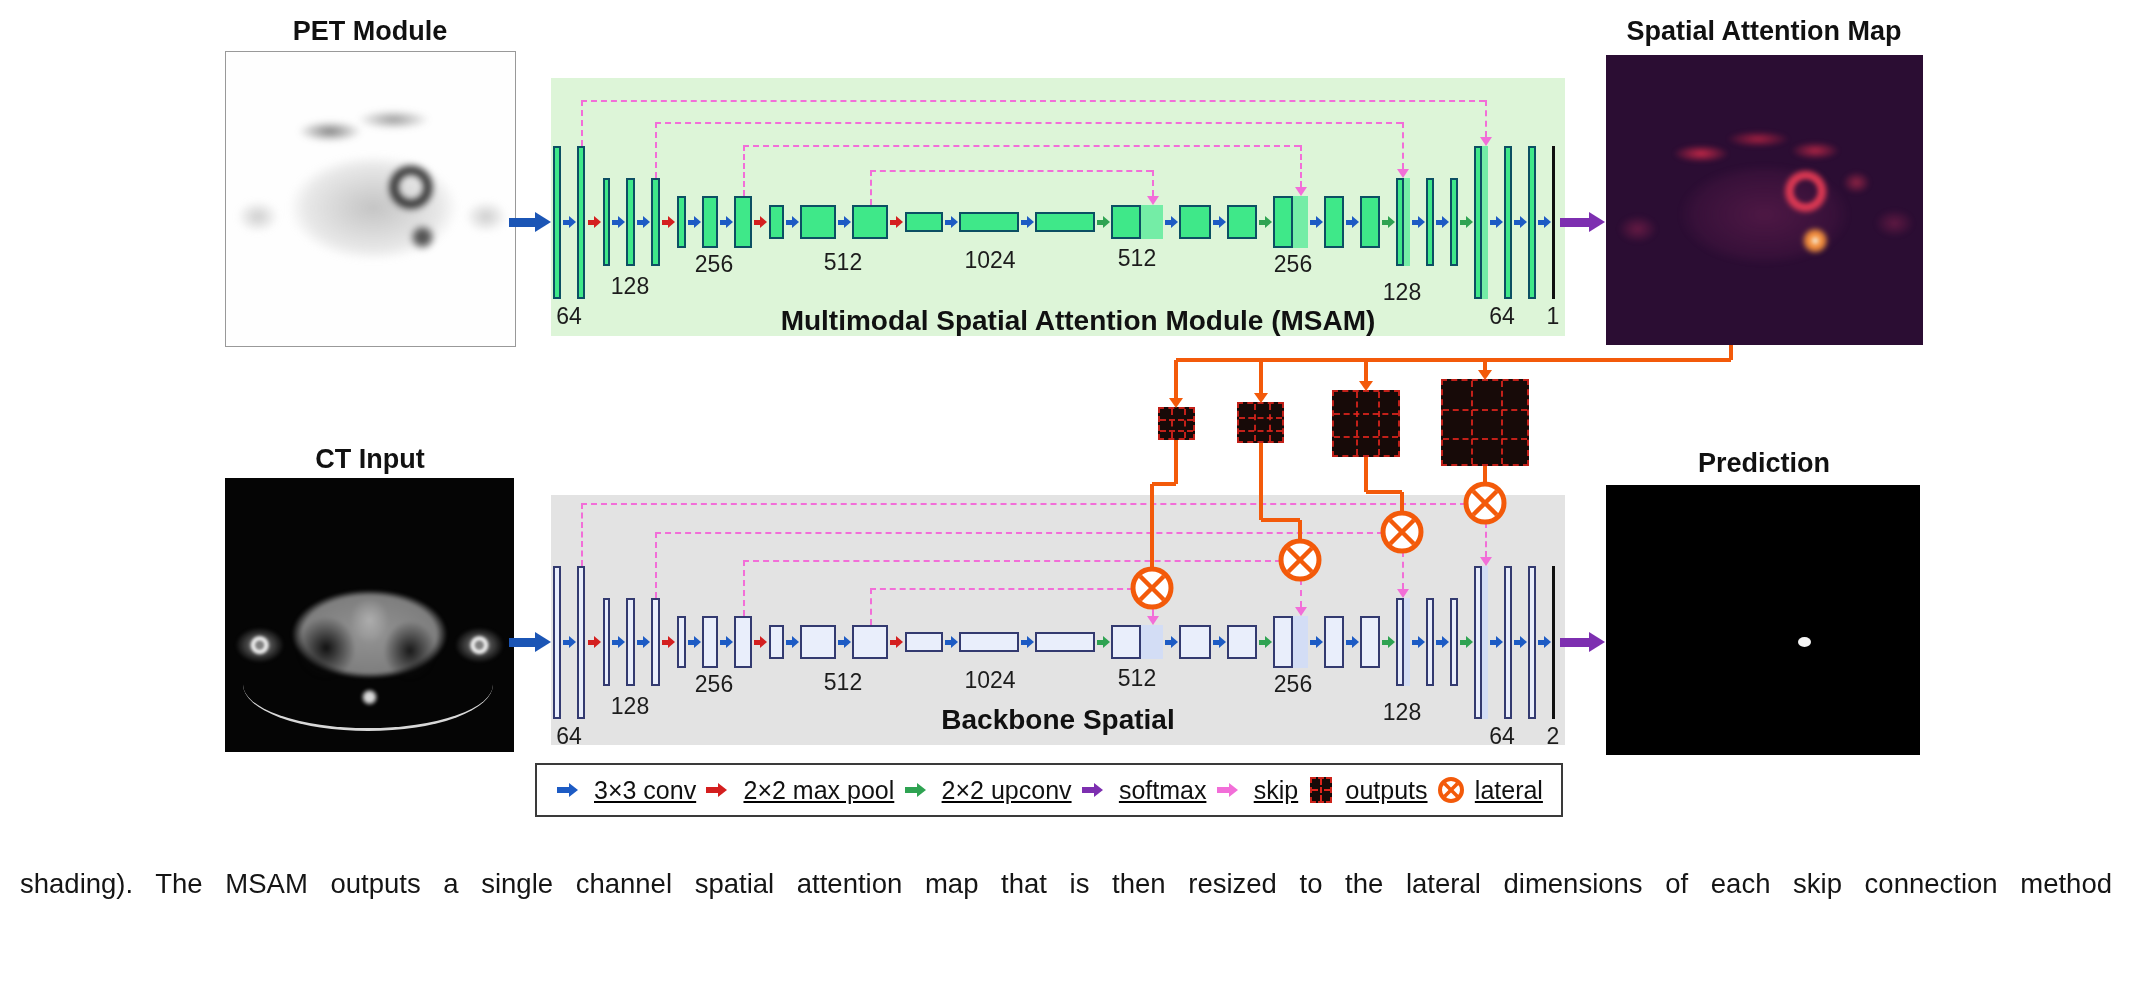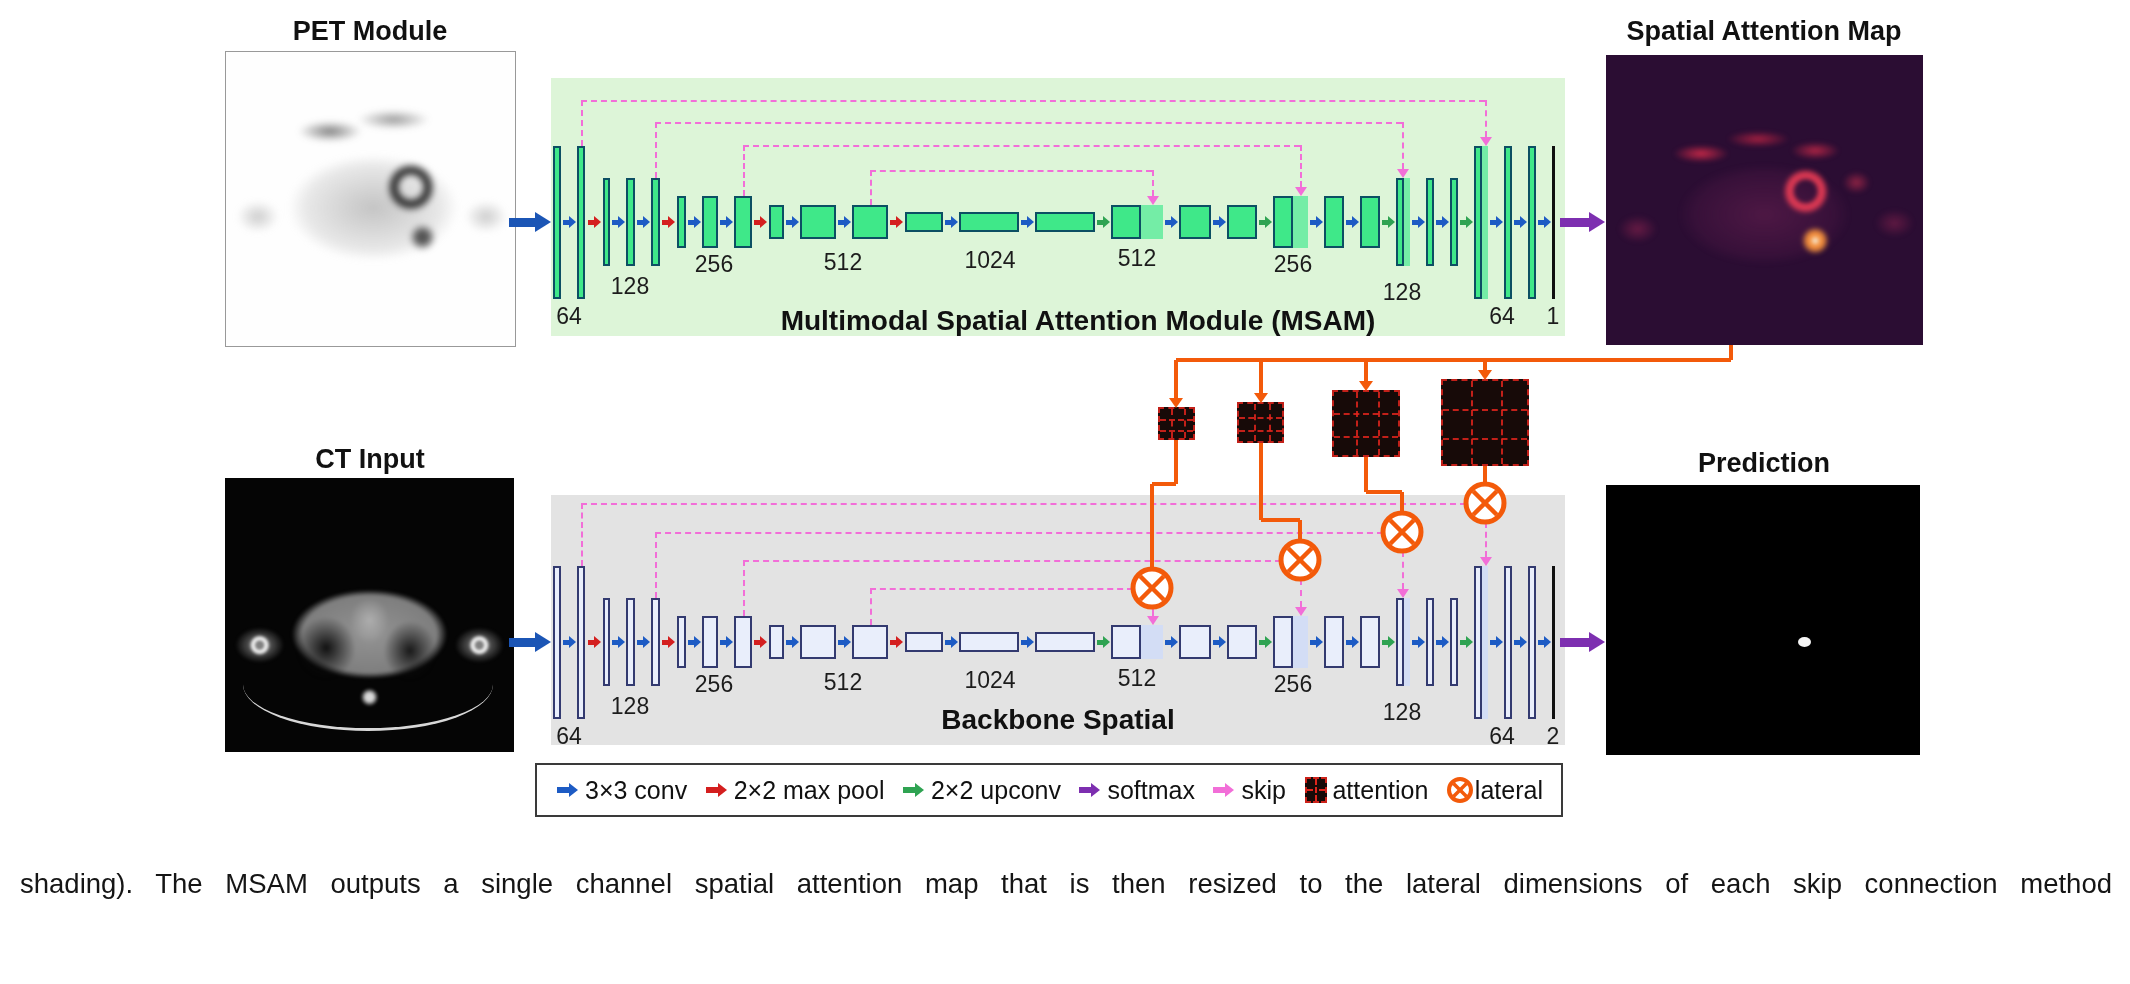--- a/index.html
+++ b/index.html
@@ -5,21 +5,21 @@
   html,body{margin:0;padding:0;background:#fff;}
   #stage{position:relative;width:2130px;height:984px;background:#fff;overflow:hidden;
          font-family:"Liberation Sans",sans-serif;}
   .a{position:absolute;}
   .ptitle{position:absolute;transform:translateX(-50%);font-weight:bold;font-size:27px;color:#111;white-space:nowrap;}
   .mtitle{position:absolute;transform:translateX(-50%);font-weight:bold;font-size:28px;color:#111;white-space:nowrap;}
   .lab{position:absolute;transform:translate(-50%,-50%);font-size:23px;color:#1c1c1c;white-space:nowrap;}
   #legend{position:absolute;left:535px;top:763px;width:1028px;height:54px;background:#fff;
           border:2px solid #3a3a3a;display:flex;align-items:center;justify-content:space-between;
           padding:0 18px;box-sizing:border-box;}
-  .legitem{display:flex;align-items:center;}
+  .legitem{display:flex;align-items:center;gap:9px;text-decoration:underline;}
   .legicon{position:relative;width:30px;height:30px;flex:0 0 auto;}
   .leglabel{font-size:25px;color:#111;white-space:nowrap;}
   #caption{position:absolute;left:20px;top:868px;width:2092px;font-size:27.5px;color:#151515;line-height:32px;}
   .capline{text-align:justify;text-align-last:justify;}
   .capline.last{text-align:left;text-align-last:left;}
   #figlab{font-weight:normal;margin-right:22px;}
   #watermark{position:absolute;left:1480px;top:858px;font-size:52px;font-weight:bold;
              color:rgba(255,255,255,0.72);text-shadow:0 0 3px rgba(140,140,140,0.85);
              letter-spacing:6px;white-space:nowrap;}
   .scanlayer{position:absolute;left:0;top:0;right:0;bottom:0;}
@@ -118,21 +118,21 @@
         </span>
         <span class="leglabel">skip</span>
       </div>
       <div class="legitem">
         <span class="legicon">
           <span style="position: absolute; left: 3px; top: 2px; width: 22px; height: 26px; background: rgb(23, 10, 8); border: 2px dashed rgba(224, 37, 28, 0.9); box-sizing: border-box;">
             <span style="position: absolute; left: 8px; top: 0px; height: 22px; border-left: 2px dashed rgb(224, 37, 28);"></span>
             <span style="position: absolute; left: 0px; top: 10px; width: 18px; border-top: 2px dashed rgb(224, 37, 28);"></span>
           </span>
         </span>
-        <span class="leglabel">attention</span>
+        <span class="leglabel">outputs</span>
       </div>
       <div class="legitem">
         <span class="legicon"><svg width="30" height="30">
             <circle cx="15" cy="15" r="11" fill="#fff" stroke="#f35a0a" stroke-width="4"></circle>
             <line x1="8.5" y1="8.5" x2="21.5" y2="21.5" stroke="#f35a0a" stroke-width="3.5"></line>
             <line x1="21.5" y1="8.5" x2="8.5" y2="21.5" stroke="#f35a0a" stroke-width="3.5"></line>
           </svg></span>
         <span class="leglabel">lateral</span>
       </div>
     </div>

